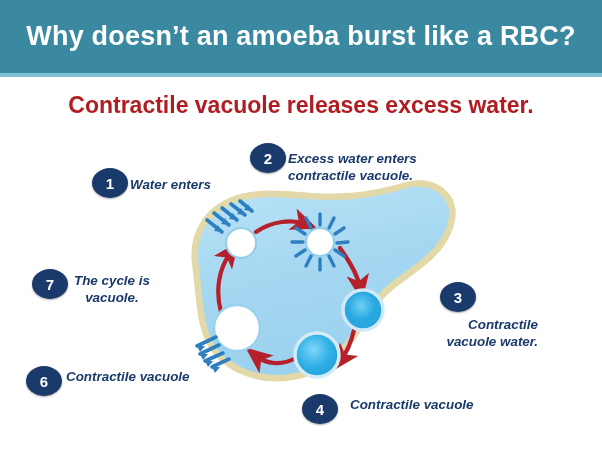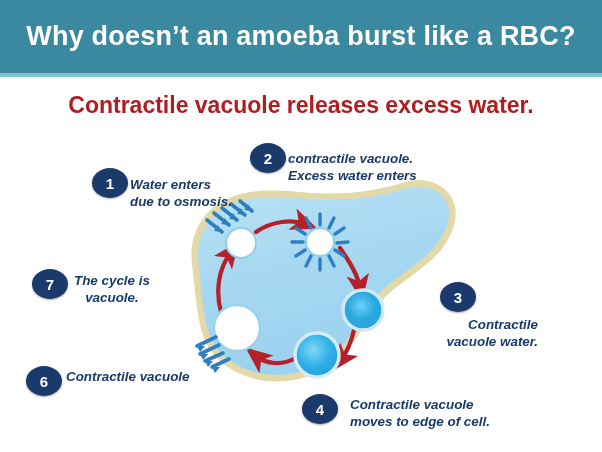--- a/index.html
+++ b/index.html
@@ -204,45 +204,43 @@
         <path d="M205,361 l8,0 l-5,6 z"></path>
         <path d="M212,367 l8,0 l-5,6 z"></path>
       </g>
     </svg>
   </div>
 
   <div class="callout" id="c1">
     <div class="badge">1</div>
     <div class="ctext">
       <div>Water enters</div>
-      <div>due to osmosis.</div>
     </div>
   </div>
 
   <div class="callout" id="c2">
     <div class="badge">2</div>
     <div class="ctext">
+      <div>Excess water enters</div>
       <div>contractile vacuole.</div>
-      <div>Excess water enters</div>
     </div>
   </div>
 
   <div class="callout" id="c3">
     <div class="badge">3</div>
     <div class="ctext">
       <div>Contractile</div>
       <div>vacuole water.</div>
     </div>
   </div>
 
   <div class="callout" id="c4">
     <div class="badge">4</div>
     <div class="ctext">
       <div>Contractile vacuole</div>
-      <div>moves to edge of cell.</div>
     </div>
   </div>
 
   <div class="callout" id="c6">
     <div class="badge">6</div>
     <div class="ctext">
       <div>Contractile vacuole</div>
     </div>
   </div>
 

